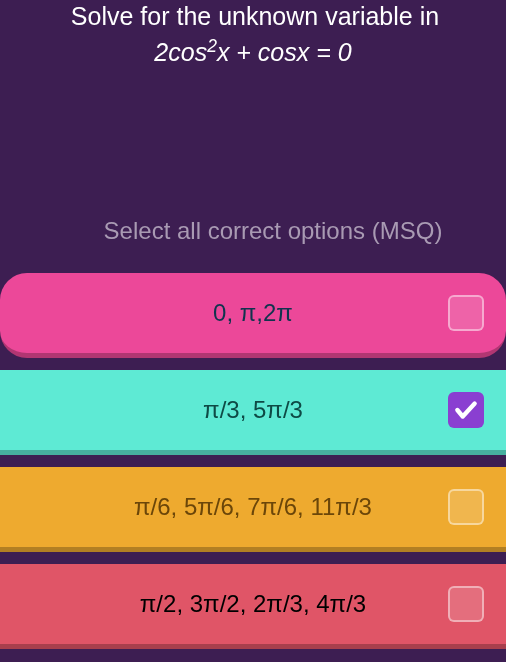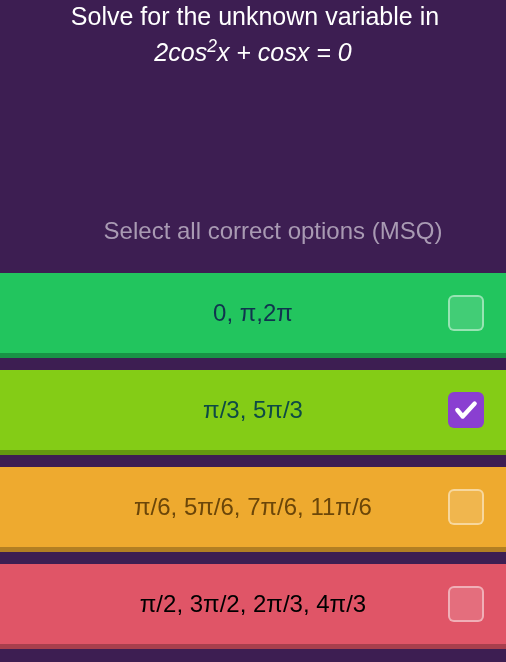--- a/index.html
+++ b/index.html
@@ -71,23 +71,23 @@
   }
   .checkbox.unchecked {
     background: rgba(255,255,255,0.15);
     border: 2.5px solid rgba(255,255,255,0.45);
   }
   .checkbox.checked {
     background: #8a3fd1;
   }
   .checkbox.checked svg { display: block; }
 
-  .opt-blue   { background: #22c55e; }
+  .opt-blue   { background: #ec4899; border-radius: 27px; }
   .opt-blue .option-label { color: #10344e; }
-  .opt-teal   { background: #84cc16; }
+  .opt-teal   { background: #5eead4; }
   .opt-teal .option-label { color: #0e4a45; }
   .opt-orange { background: #eeaa2f; }
   .opt-orange .option-label { color: #6b4609; }
   .opt-red    { background: #e05567; }
   .opt-red .option-label { color: #000000; }
 </style>
 </head>
 <body>
 
 <div class="question">
@@ -104,20 +104,20 @@
     </div>
     <div class="option opt-teal">
       <div class="option-label">π/3, 5π/3</div>
       <div class="checkbox checked">
         <svg width="26" height="26" viewBox="0 0 24 24" fill="none" stroke="#ffffff" stroke-width="4" stroke-linecap="round" stroke-linejoin="round">
           <polyline points="4 12 9 18 20 6"></polyline>
         </svg>
       </div>
     </div>
     <div class="option opt-orange">
-      <div class="option-label">π/6, 5π/6, 7π/6, 11π/6</div>
+      <div class="option-label">π/6, 5π/6, 7π/6, 11π/3</div>
       <div class="checkbox unchecked"></div>
     </div>
     <div class="option opt-red">
       <div class="option-label">π/2, 3π/2, 2π/3, 4π/3</div>
       <div class="checkbox unchecked"></div>
     </div>
   </div>
 
 </body></html>

